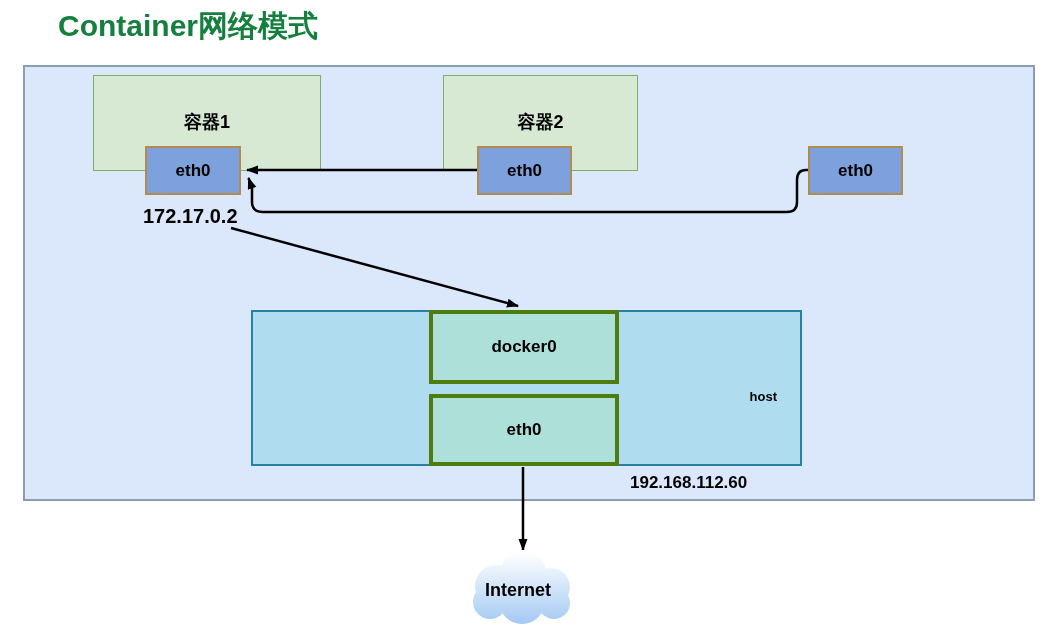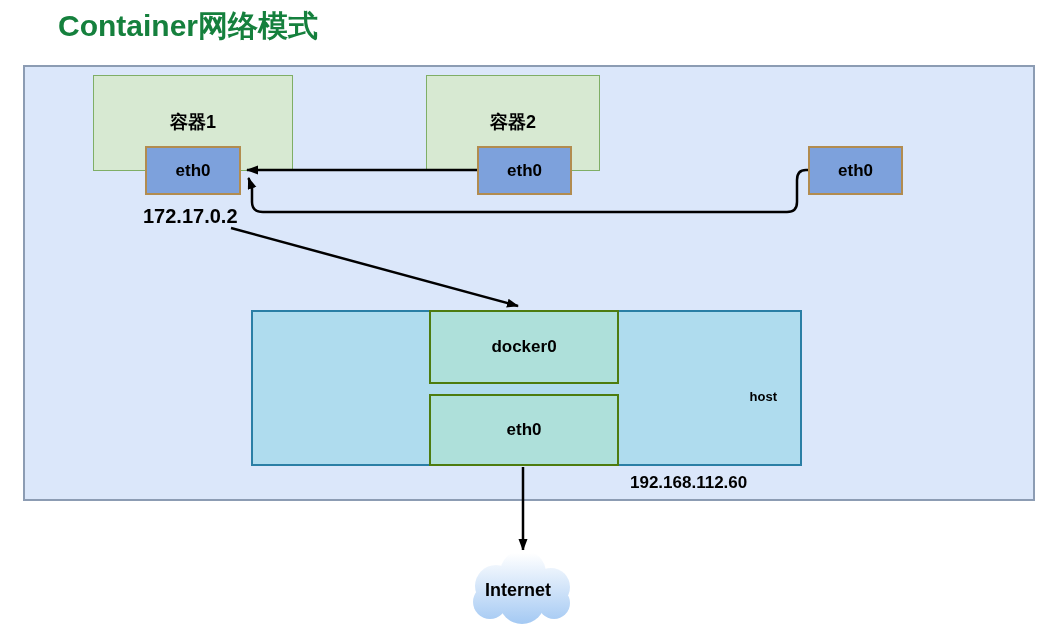--- a/index.html
+++ b/index.html
@@ -12,28 +12,28 @@
     position:absolute; left:0; top:6px; width:100%;
     box-sizing:border-box; padding-left:58px;
     text-align:left; font-size:30px; font-weight:bold;
     color:#15803d;
   }
   .net-box {
     position:absolute; left:23px; top:65px; width:1008px; height:432px;
     background:#dbe7fa; border:2px solid #8c9cb3;
   }
   .container-box {
-    position:absolute; width:200px; height:96px;
+    position:absolute; width:228px; height:96px;
     background:#d7e9d2; border:1px solid #7fae66;
     display:flex; justify-content:center; align-items:flex-start;
     padding-top:34px; box-sizing:border-box;
     font-size:18px; font-weight:bold; color:#000;
   }
   .c1 { left:93px;  top:75px; }
-  .c2 { left:426px; top:75px; width:174px; }
+  .c2 { left:443px; top:75px; width:195px; }
   .c3 { left:757px; top:75px; width:198px; }
   .eth-box {
     position:absolute; width:96px; height:49px;
     background:#7da1dc; border:2px solid #b28c4f;
     display:flex; justify-content:center; align-items:center;
     box-sizing:border-box; font-size:17px; font-weight:bold; color:#000;
   }
   .e1 { left:145px; top:146px; }
   .e2 { left:477px; top:146px; width:95px; }
   .e3 { left:808px; top:146px; width:95px; }
@@ -42,21 +42,21 @@
     white-space:nowrap;
   }
   .ip1 { left:143px; top:205px; }
   .ip2 { left:630px; top:473px; font-size:17px; }
   .host-box {
     position:absolute; left:251px; top:310px; width:551px; height:156px;
     background:#afdcee; border:2px solid #2a7fa5; box-sizing:border-box;
   }
   .inner-box {
     position:absolute; left:429px; width:190px;
-    background:#aee0da; border:2px solid #4d7c0f;
+    background:#aee0da; border:4px solid #4d7c0f;
     display:flex; justify-content:center; align-items:center;
     box-sizing:border-box; font-size:17px; font-weight:bold; color:#000;
   }
   .docker0 { top:310px; height:74px; }
   .eth-h   { top:394px; height:72px; }
   .host-label {
     position:absolute; left:697px; top:389px; width:80px;
     text-align:right; font-size:13px; font-weight:bold; color:#000;
   }
   svg.overlay {

